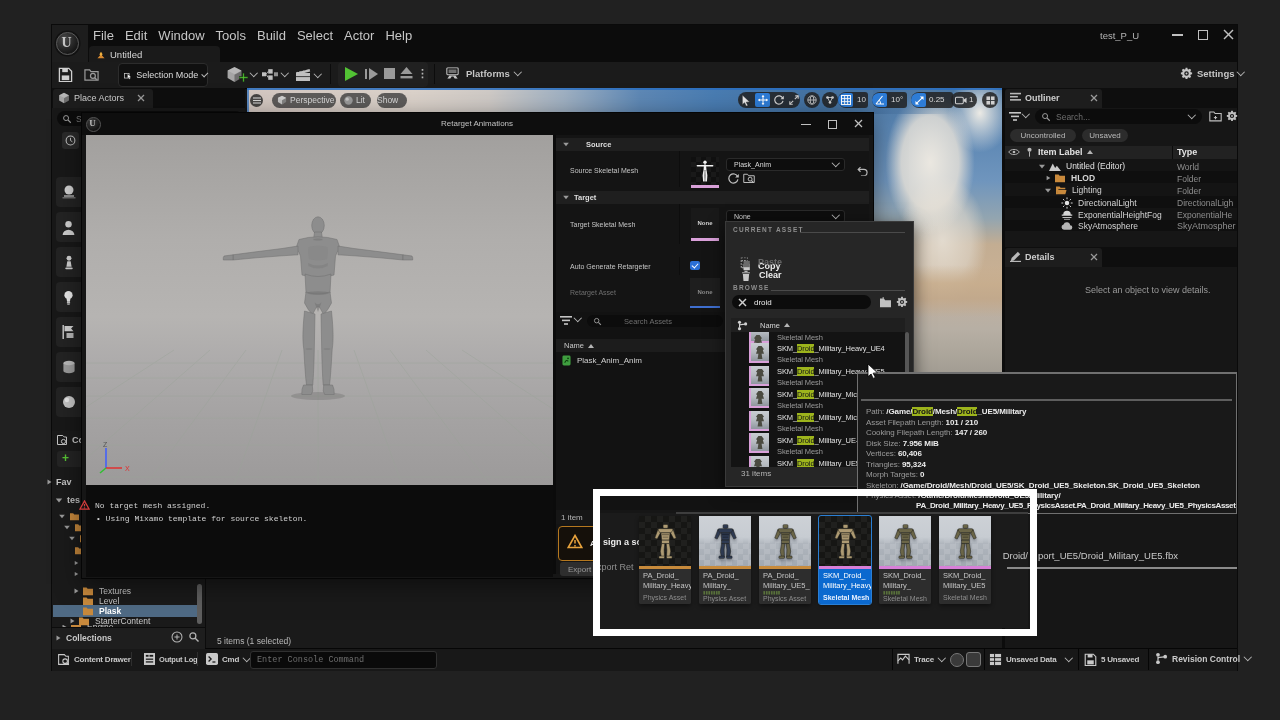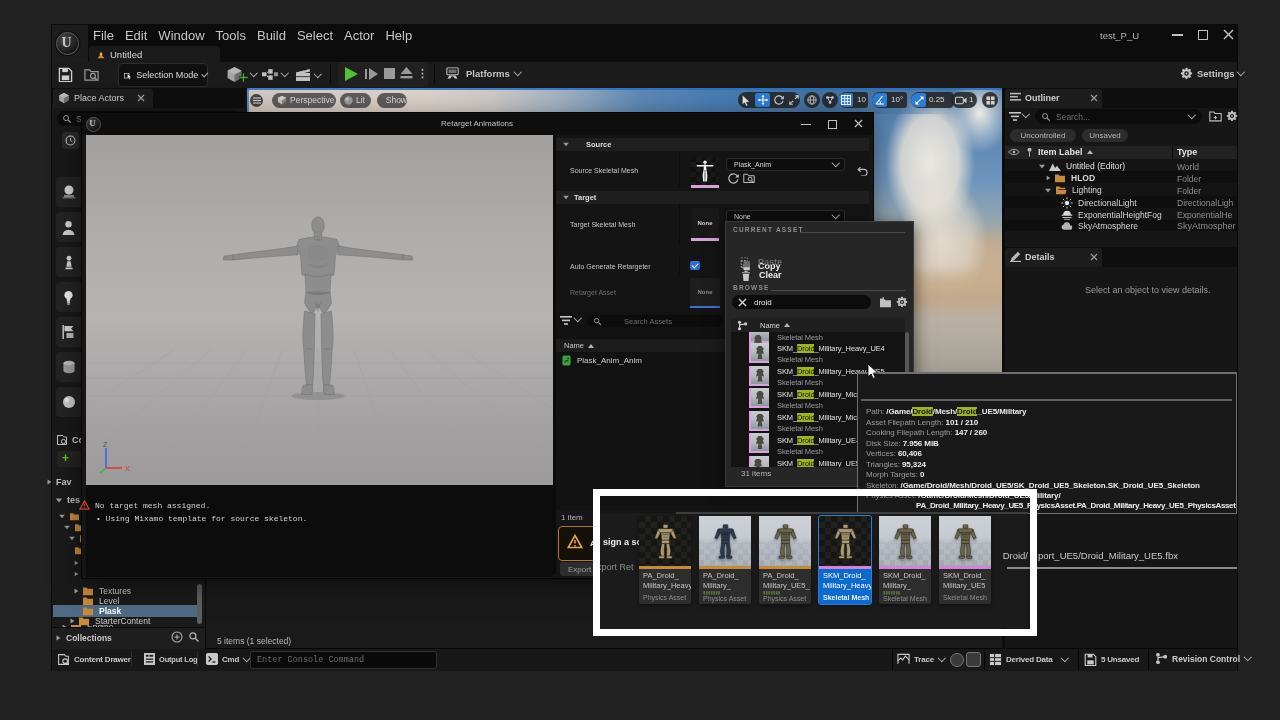--- a/index.html
+++ b/index.html
@@ -351,21 +351,21 @@
       <span style="font-size:8px;letter-spacing:-.2px;margin-left:4px;font-weight:bold">Trace</span>
       <span class="chv" style="margin-left:5px"></span>
     </div>
 <div class="a" style="left:950px;top:653px;width:12px;height:12px;border-radius:50%;background:#3a3a3a;border:1px solid #777"></div>
 <div class="a" style="left:966px;top:652px;width:13px;height:13px;background:#3a3a3a;border-radius:3px;border:1px solid #777"></div>
 <div class="sep" style="left:984px;top:648px;height:22px;background:#060606"></div>
 <div class="a f" style="left:989px;top:653px;color:#c9c9c9">
       <svg width="13" height="13" viewBox="0 0 14 14">
         <use href="#tbl"></use>
       </svg>
-      <span style="font-size:8px;letter-spacing:-.2px;margin-left:4px;font-weight:bold">Derived Data</span>
+      <span style="font-size:8px;letter-spacing:-.2px;margin-left:4px;font-weight:bold">Unsaved Data</span>
       <span class="chv" style="margin-left:9px"></span>
     </div>
 <div class="sep" style="left:1078px;top:648px;height:22px;background:#060606"></div>
 <div class="a f" style="left:1084px;top:653px;color:#c9c9c9">
       <svg width="13" height="13" viewBox="0 0 16 16">
         <use href="#floppy"></use>
       </svg>
       <span style="font-size:8px;letter-spacing:-.2px;margin-left:4px;font-weight:bold">5 Unsaved</span>
     </div>
 <div class="sep" style="left:1148px;top:648px;height:22px;background:#060606"></div>
@@ -583,21 +583,21 @@
       </svg>
       <span style="color:#d8d8d8;font-size:8.5px;margin-left:3px">Perspective</span>
     </div>
 <div class="a f" style="left:340px;top:93px;width:31px;height:14.5px;border-radius:8px;background:rgba(62,62,62,.8)">
       <svg width="9" height="9" style="margin-left:4px">
         <circle cx="4.5" cy="4.5" r="4.2" fill="#9a9a9a"></circle>
         <circle cx="3.2" cy="3.2" r="1.6" fill="#c5c5c5"></circle>
       </svg>
       <span style="color:#d8d8d8;font-size:8.5px;margin-left:3px">Lit</span>
     </div>
-<div class="a f" style="left:377px;top:93px;width:30px;height:14.5px;border-radius:8px;background:rgba(62,62,62,.8);justify-content:flex-end">
+<div class="a f" style="left:377px;top:93px;width:30px;height:14.5px;border-radius:8px;background:rgba(62,62,62,.8);justify-content:flex-start">
       <span style="color:#d8d8d8;font-size:8.5px">Show</span>
     </div>
 
 <div class="a" style="left:738px;top:92px;width:62px;height:16px;background:rgba(34,34,34,.85);border-radius:8px"></div>
 <div class="a" style="left:755px;top:93px;width:15px;height:14px;background:#2e7cd6;border-radius:2px"></div>
 <div class="a" style="left:741px;top:94.5px">
       <svg width="10" height="11" viewBox="0 0 10 12">
         <path fill="#e8e8e8" stroke="#222" stroke-width=".5" d="M1 0l8 7.5-3.8.3 2 3.6-2 .8-1.8-3.8L1 10.5z"></path>
       </svg>
     </div>

